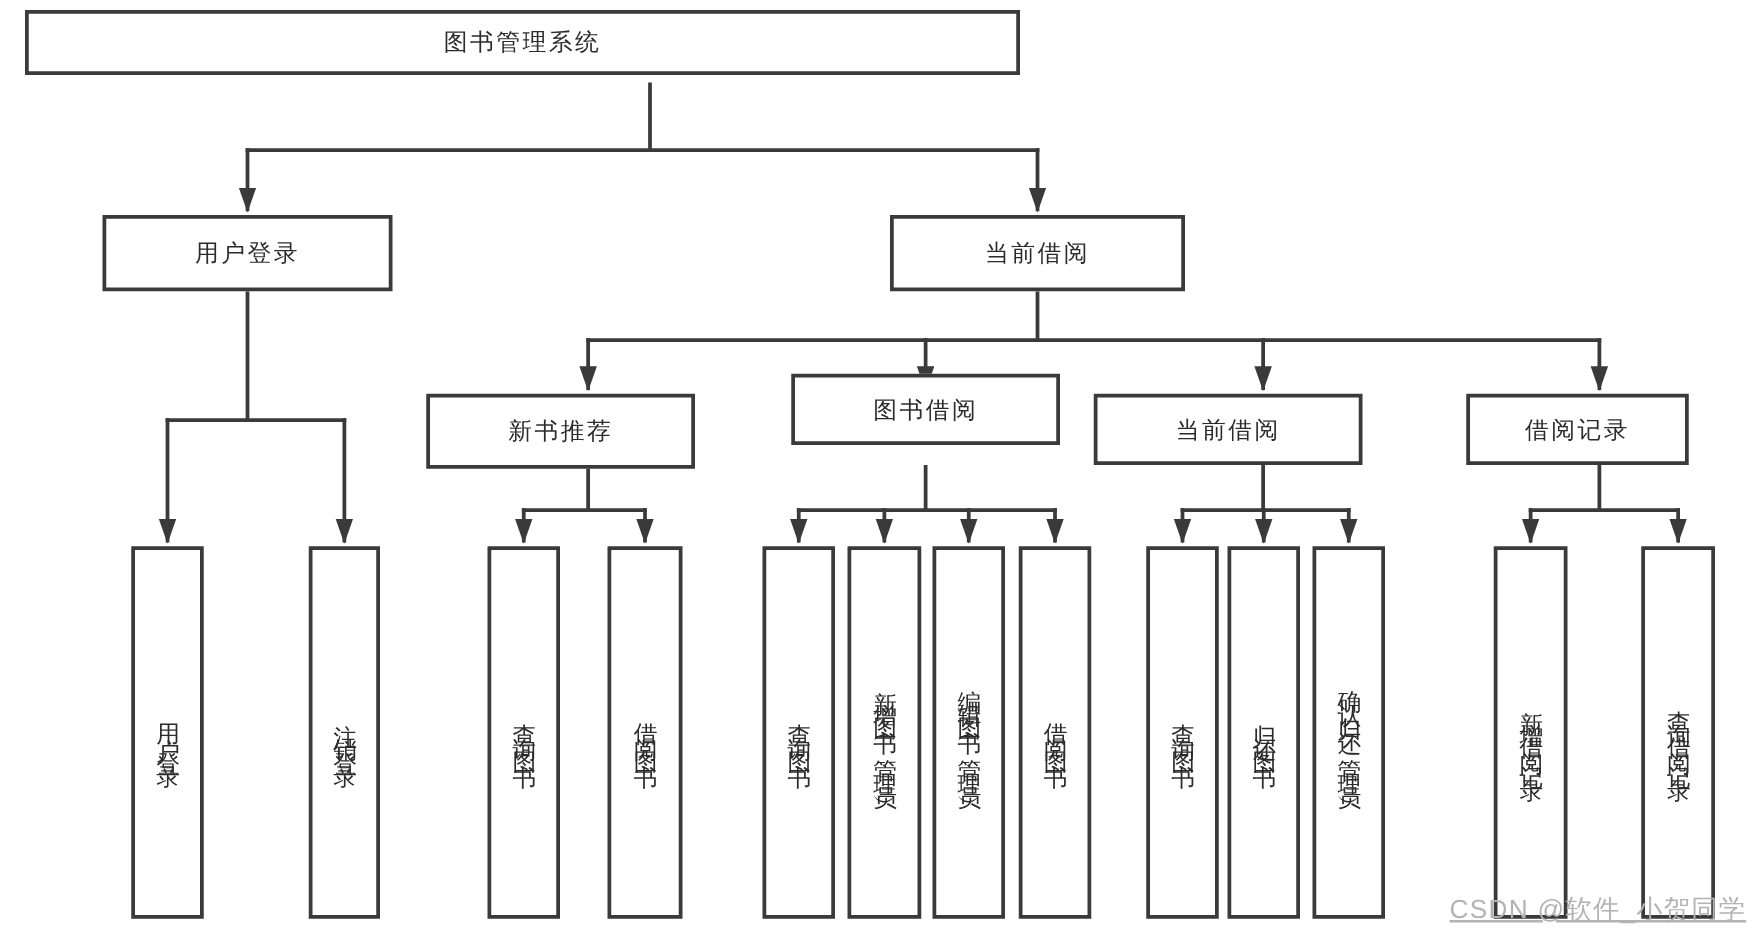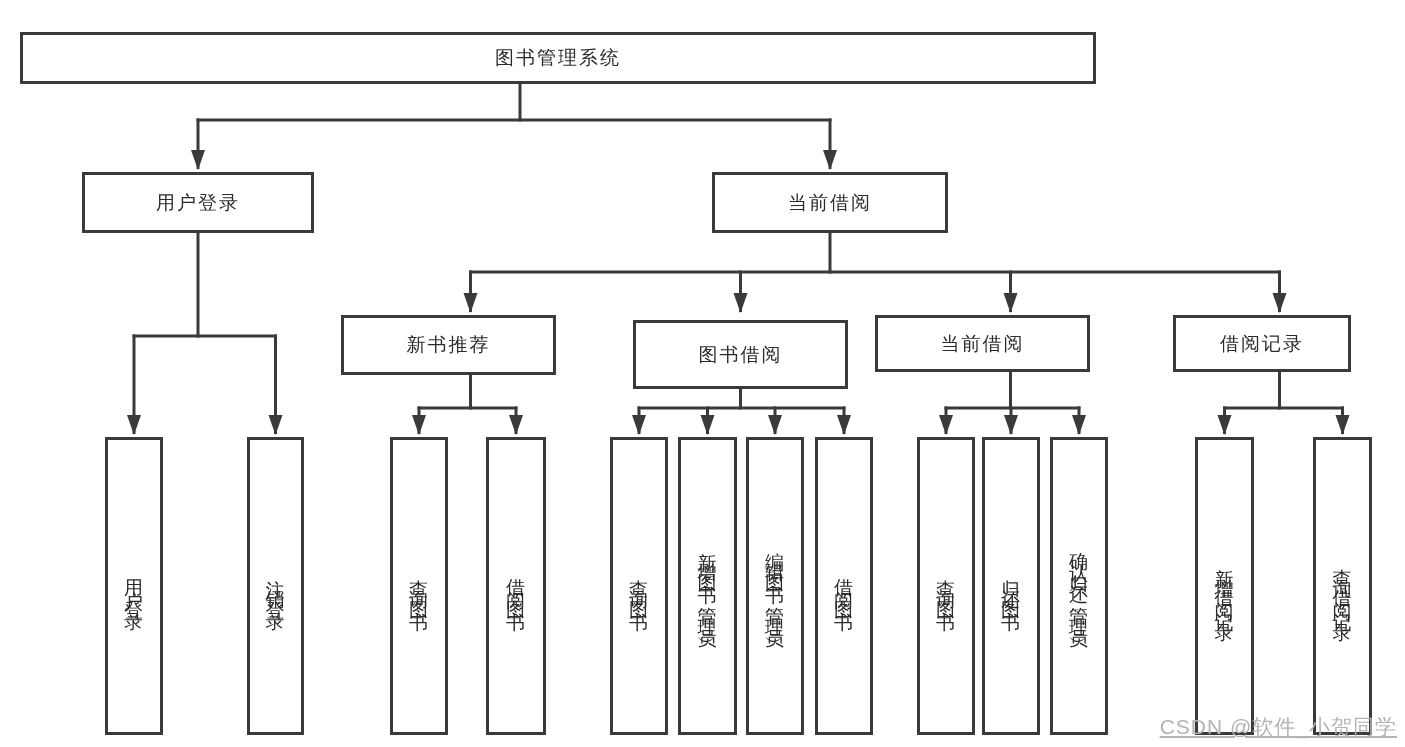--- a/index.html
+++ b/index.html
@@ -93,35 +93,35 @@
     <line x1="946" y1="406.5" x2="946" y2="434" marker-end="url(#arrow)"></line>
     <line x1="1011" y1="406.5" x2="1011" y2="434" marker-end="url(#arrow)"></line>
     <line x1="1079" y1="406.5" x2="1079" y2="434" marker-end="url(#arrow)"></line>
 
     <line x1="1279.5" y1="372" x2="1279.5" y2="409.5"></line>
     <line x1="1223" y1="408" x2="1344" y2="408"></line>
     <line x1="1224.5" y1="406.5" x2="1224.5" y2="434" marker-end="url(#arrow)"></line>
     <line x1="1342.5" y1="406.5" x2="1342.5" y2="434" marker-end="url(#arrow)"></line>
   </svg>
 
-  <div class="box h" style="left:20px;top:32px;width:1076px;height:52px">
+  <div class="box h" style="left:20px;top:8px;width:796px;height:52px">
     <span>图书管理系统</span>
   </div>
 
   <div class="box h" style="left:82px;top:172px;width:232px;height:61px">
     <span>用户登录</span>
   </div>
   <div class="box h" style="left:712px;top:172px;width:236px;height:61px">
     <span>当前借阅</span>
   </div>
 
   <div class="box h" style="left:341px;top:315px;width:215px;height:60px">
     <span>新书推荐</span>
   </div>
-  <div class="box h" style="left:633px;top:320px;width:215px;height:69px">
+  <div class="box h" style="left:633px;top:299px;width:215px;height:57px">
     <span>图书借阅</span>
   </div>
   <div class="box h" style="left:875px;top:315px;width:215px;height:57px">
     <span>当前借阅</span>
   </div>
   <div class="box h" style="left:1173px;top:315px;width:178px;height:57px">
     <span>借阅记录</span>
   </div>
 
   <div class="box v" style="left:105px;top:437px;width:58px;height:298px">

